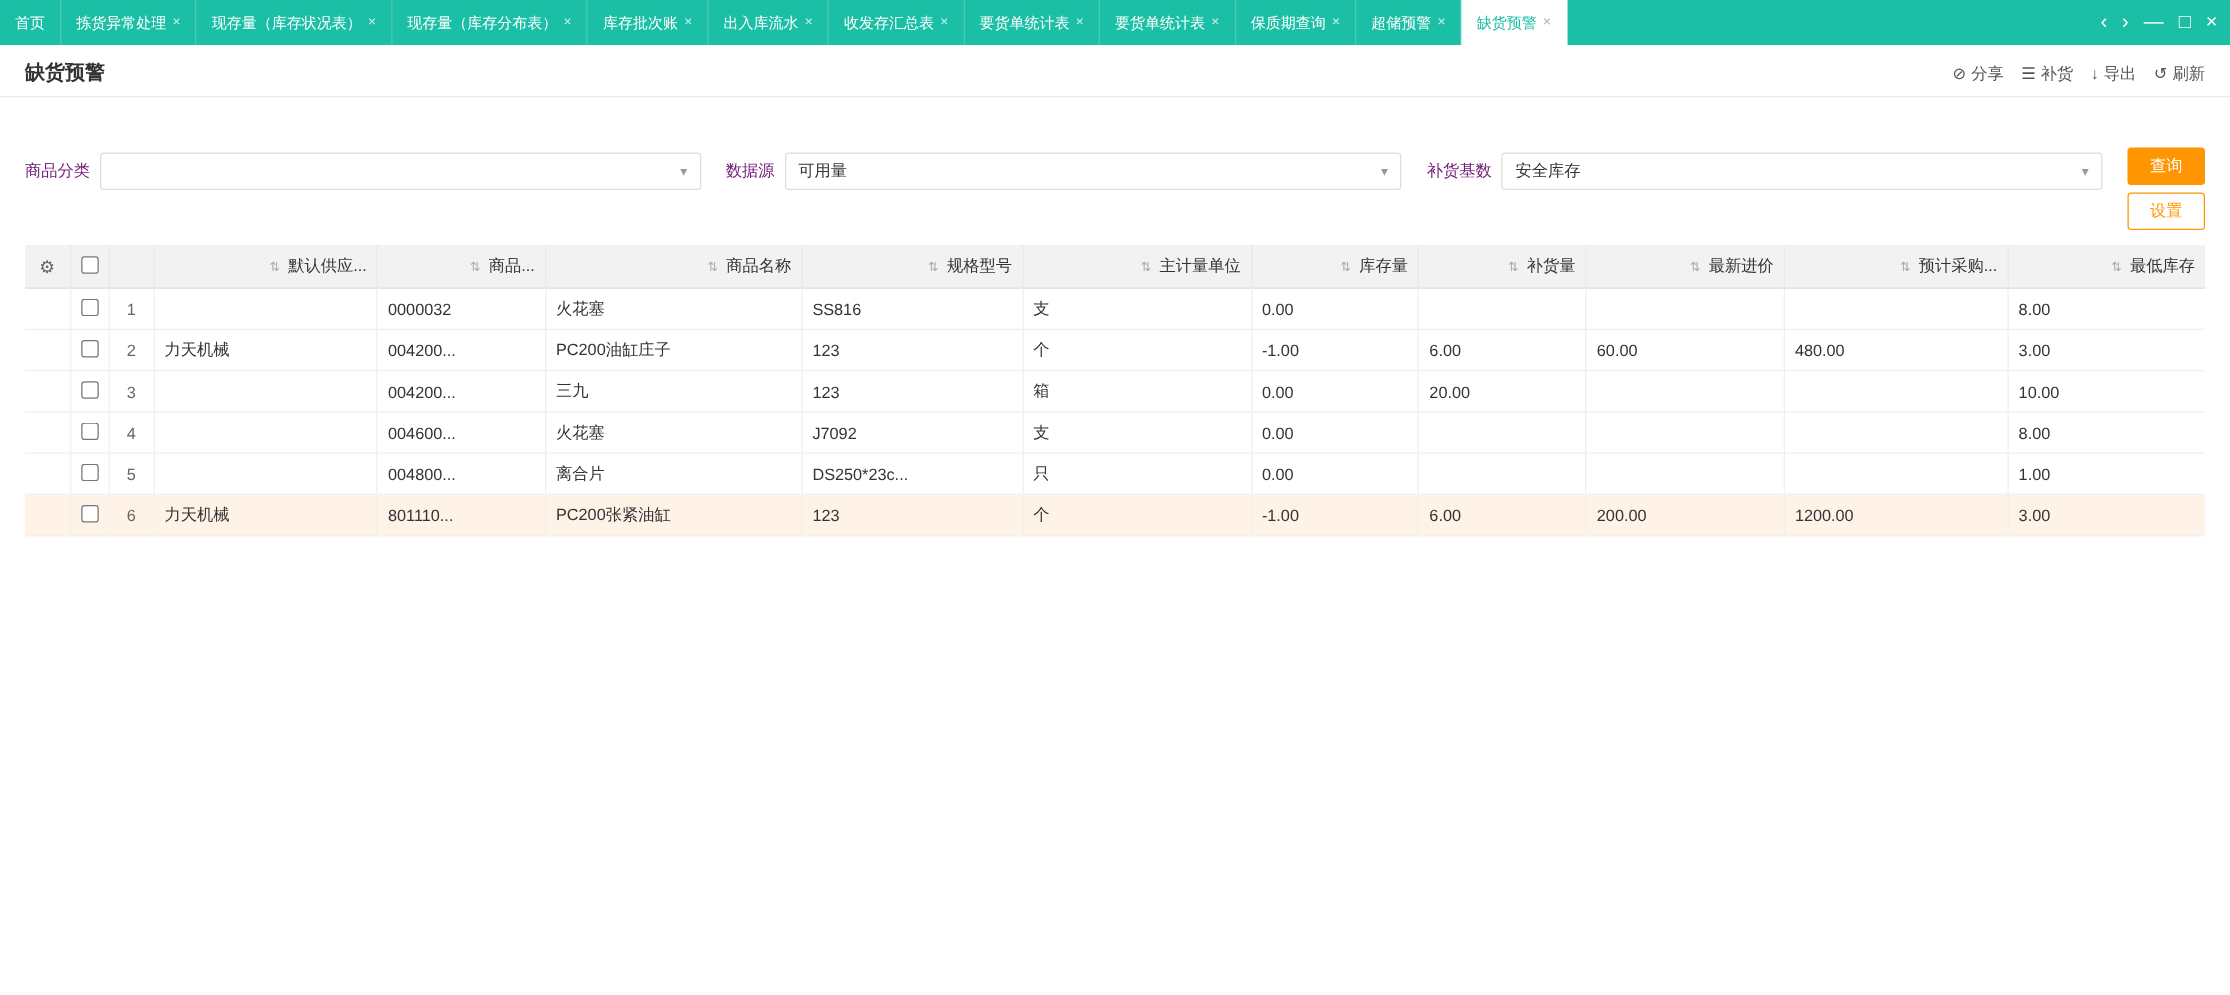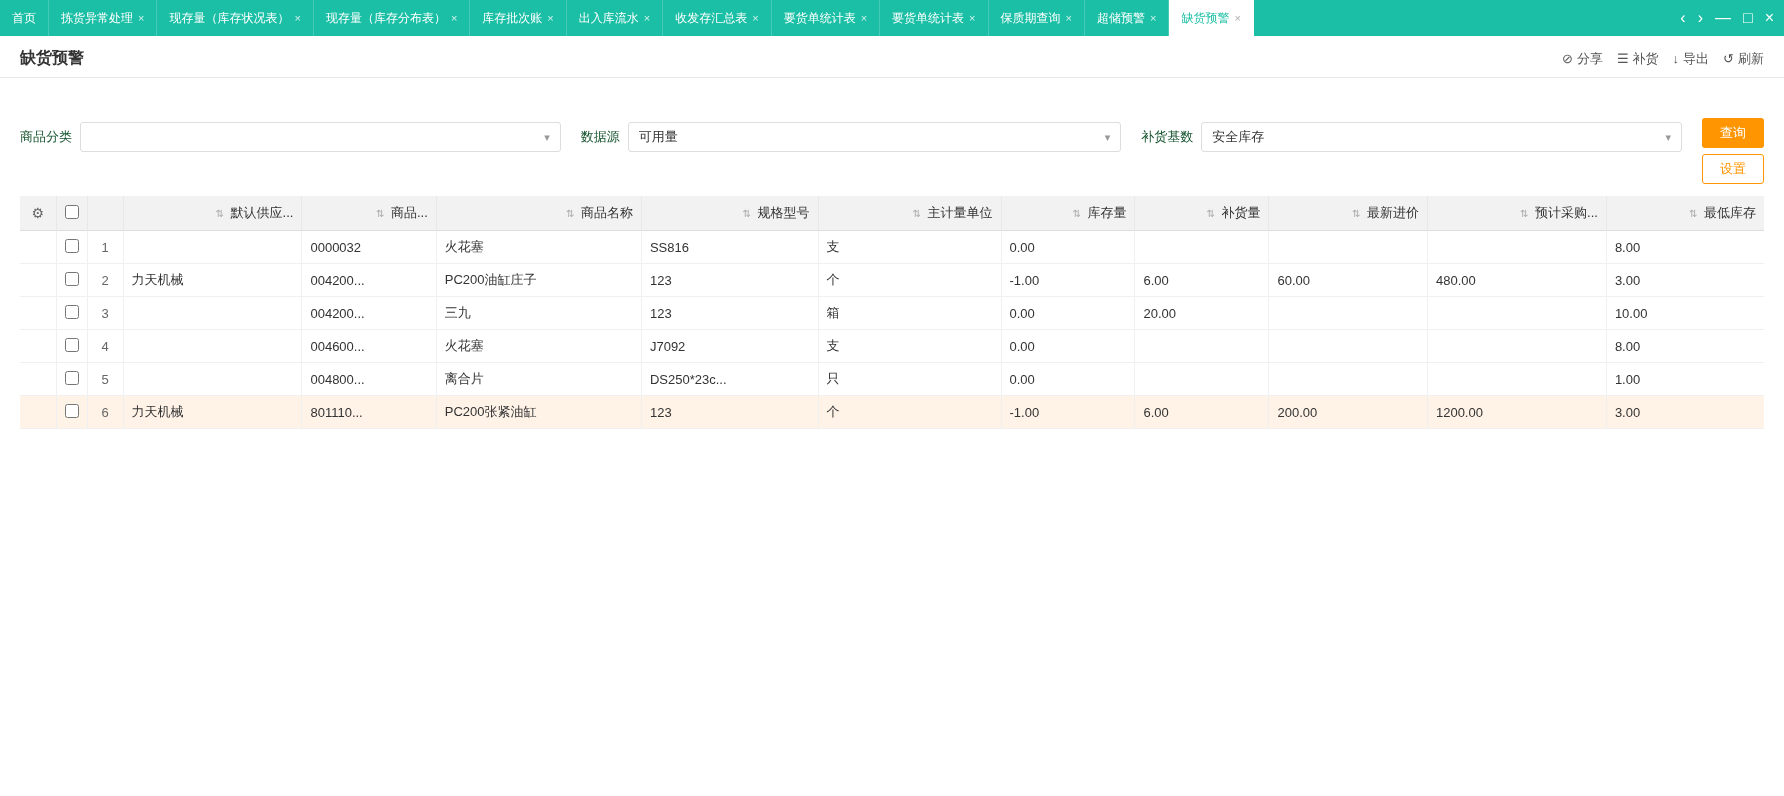--- a/index.html
+++ b/index.html
@@ -94,21 +94,21 @@
       background: #fff;
     }
     .filter-item {
       display: flex;
       align-items: center;
       gap: 8px;
       flex: 1;
     }
     .filter-label {
       font-size: 13px;
-      color: #14532d;
+      color: #701a75;
       white-space: nowrap;
     }
     .filter-select {
       flex: 1;
       height: 30px;
       border: 1px solid #ddd;
       border-radius: 3px;
       padding: 0 10px;
       font-size: 13px;
       color: #333;

